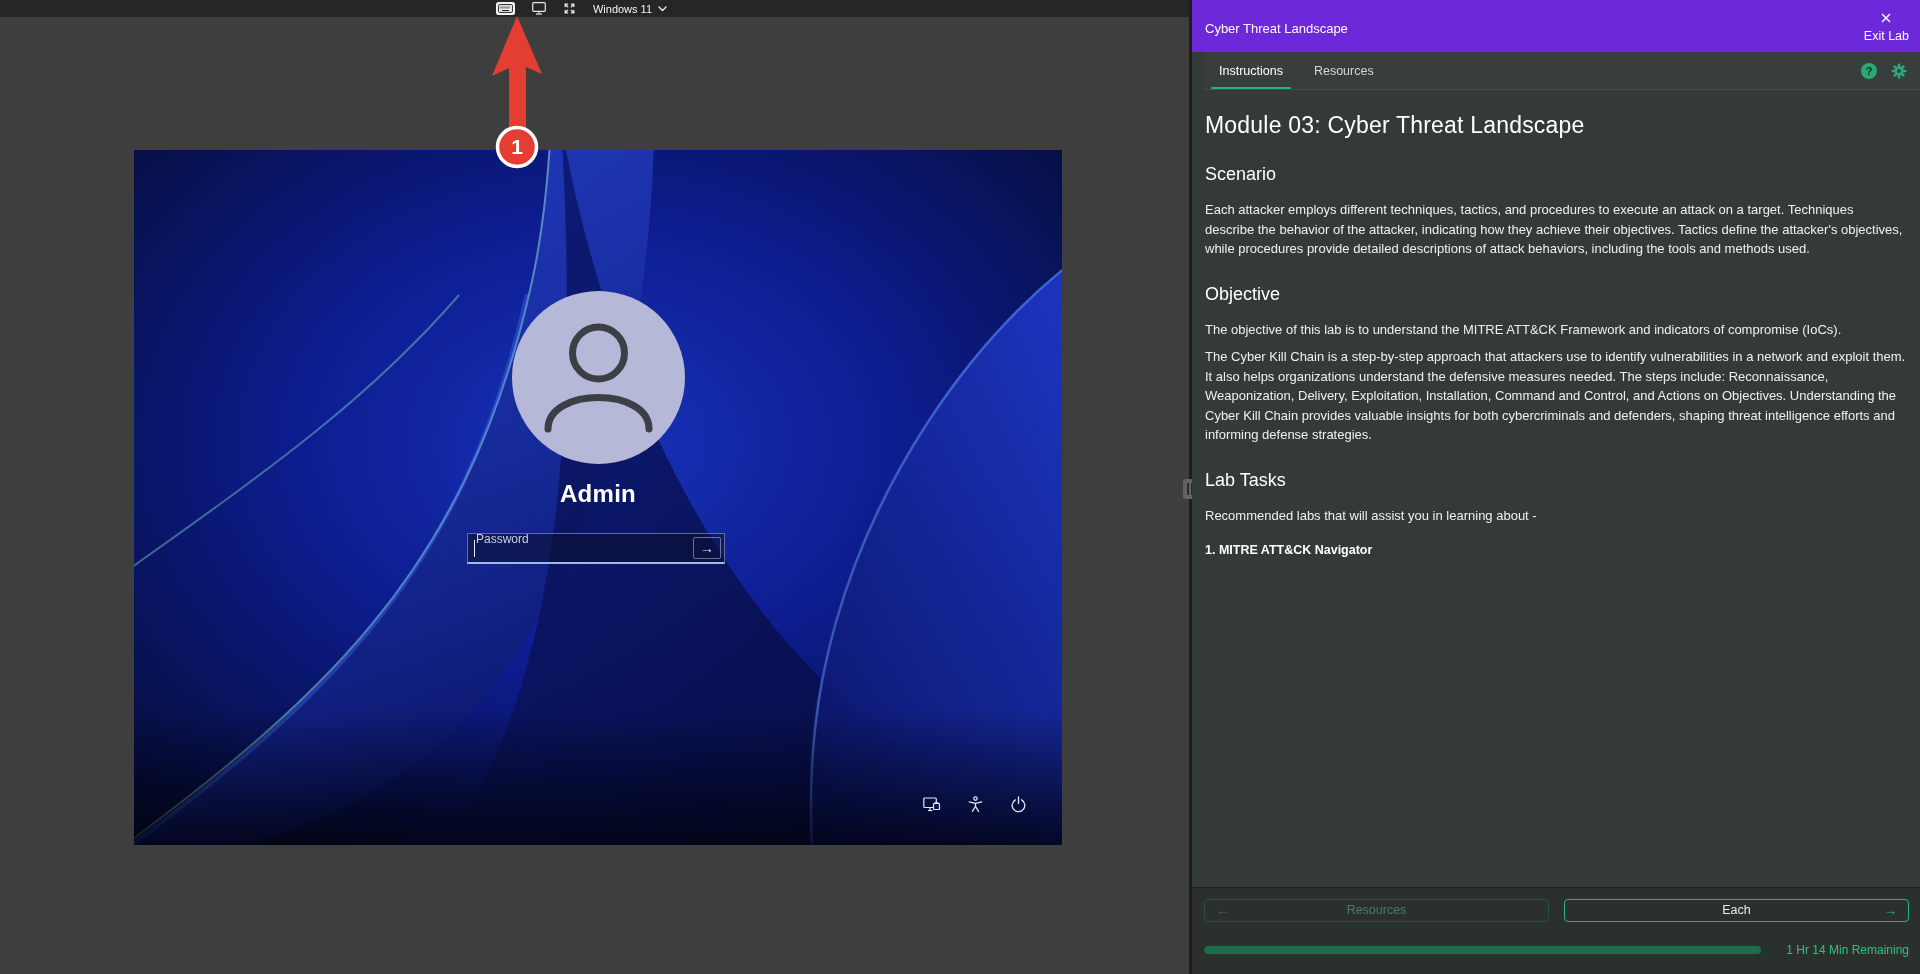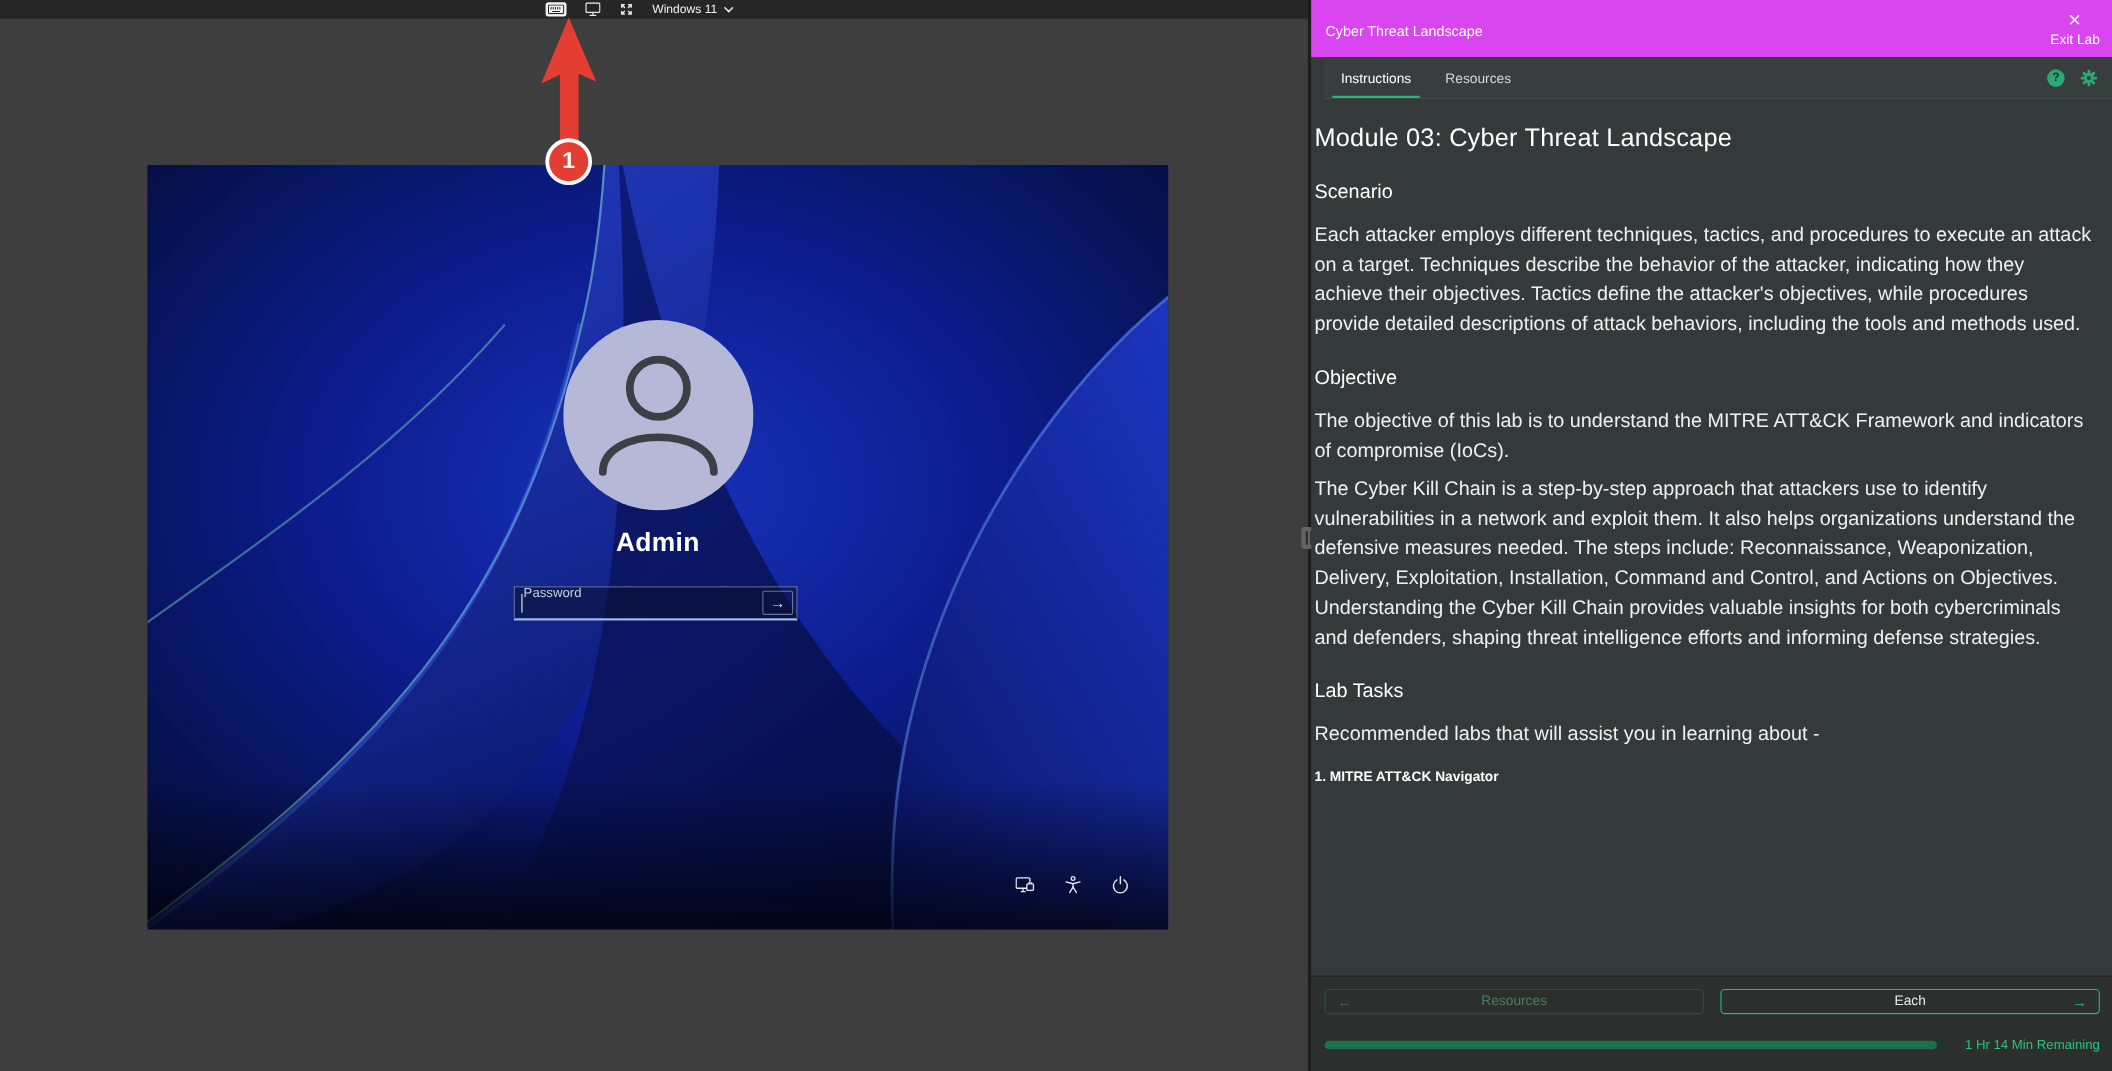--- a/index.html
+++ b/index.html
@@ -44,43 +44,43 @@
                   color:#fff; font-size:21px; font-weight:700; }
 
   
   .divider { position:absolute; left:1189px; top:0; width:3px; height:974px; background:#1d1d1d; }
   .grip { position:absolute; left:1183px; top:479px; width:13px; height:20px; background:#636363;
           border-radius:2.5px; display:flex; align-items:center; justify-content:center; gap:2px; cursor:col-resize; }
   .grip i { display:block; width:1.5px; height:12px; background:#2c2c2c; }
 
   
   .right-panel { position:absolute; left:1192px; top:0; width:728px; height:974px; background:#343a39; }
-  .panel-header { height:52px; background:#d946ef; display:flex; align-items:center;
+  .panel-header { height:52px; background:#6d28d9; display:flex; align-items:center;
                   justify-content:space-between; padding:4px 11px 0 13px; }
   .panel-title { color:#ffffff; font-size:13px; }
   .exit-btn { display:flex; align-items:center; gap:6px; color:#ffffff; font-size:12.5px;
               background:transparent; border:0; cursor:pointer; font-family:"Liberation Sans", sans-serif;flex-direction:column; }
 
   .tab-bar { height:38px; background:#373e3d; border-bottom:1px solid #454d4b;
              display:flex; align-items:stretch; padding:0 13px;margin-left:12px; }
   .tabs { display:flex; gap:27px; }
   .tab { position:relative; display:flex; align-items:center; font-size:12.5px; color:#d3d8d7;
          cursor:pointer; padding:0 2px; }
   .tab.active { color:#ffffff; }
   .tab.active::after { content:""; position:absolute; left:-6px; right:-6px; bottom:0; height:2px;
                        background:#27b57c; border-radius:1px; }
   .tab-actions { margin-left:auto; display:flex; align-items:center; gap:14px; }
   .help-circle { width:16px; height:16px; border-radius:50%; background:#2aa876; color:#1c2a24;
                  font-size:11px; font-weight:700; display:flex; align-items:center; justify-content:center; cursor:pointer; }
   .gear-btn { display:flex; cursor:pointer; }
 
-  .panel-content { padding:18px 14px 0 3px; }
+  .panel-content { padding:18px 14px 0 13px; }
   .panel-content h1 { color:#fff; font-size:23px; font-weight:500; letter-spacing:.2px; margin:4px 0 15px; }
   .panel-content h2 { color:#fff; font-size:18px; font-weight:500; margin:25px 0 15px; }
-  .panel-content p  { color:#f0f0f0; font-size:18px; line-height:1.5; margin:4px 0 8px; }
+  .panel-content p  { color:#f0f0f0; font-size:13px; line-height:1.5; margin:4px 0 8px; }
   .task-item { color:#ffffff; font-size:12.5px; font-weight:700; margin-top:18px; }
 
   .panel-footer { position:absolute; left:0; right:0; bottom:0; height:87px; background:#2b302f;
                   border-top:1px solid #1f2423; padding:11px 11px 0 12px; }
   .nav-buttons { display:flex; gap:15px; }
   .nav-btn { flex:1; height:23px; border-radius:4px; background:transparent; position:relative;
              font-size:12.5px; cursor:pointer; font-family:"Liberation Sans", sans-serif; }
   .nav-btn .lbl { display:block; width:100%; text-align:center; line-height:21px; }
   .nav-btn .arr { position:absolute; top:0; line-height:21px; font-size:13px; }
   .btn-prev { border:1px solid #26503f; color:#4a7a63; }

